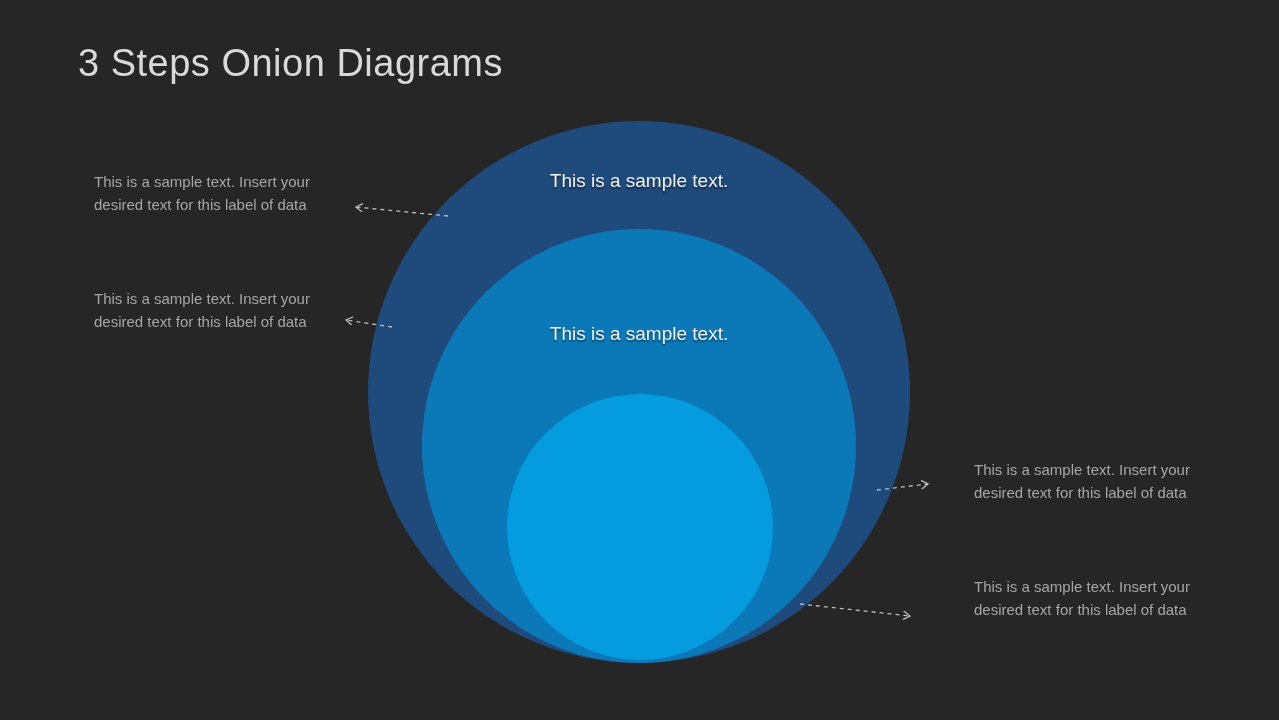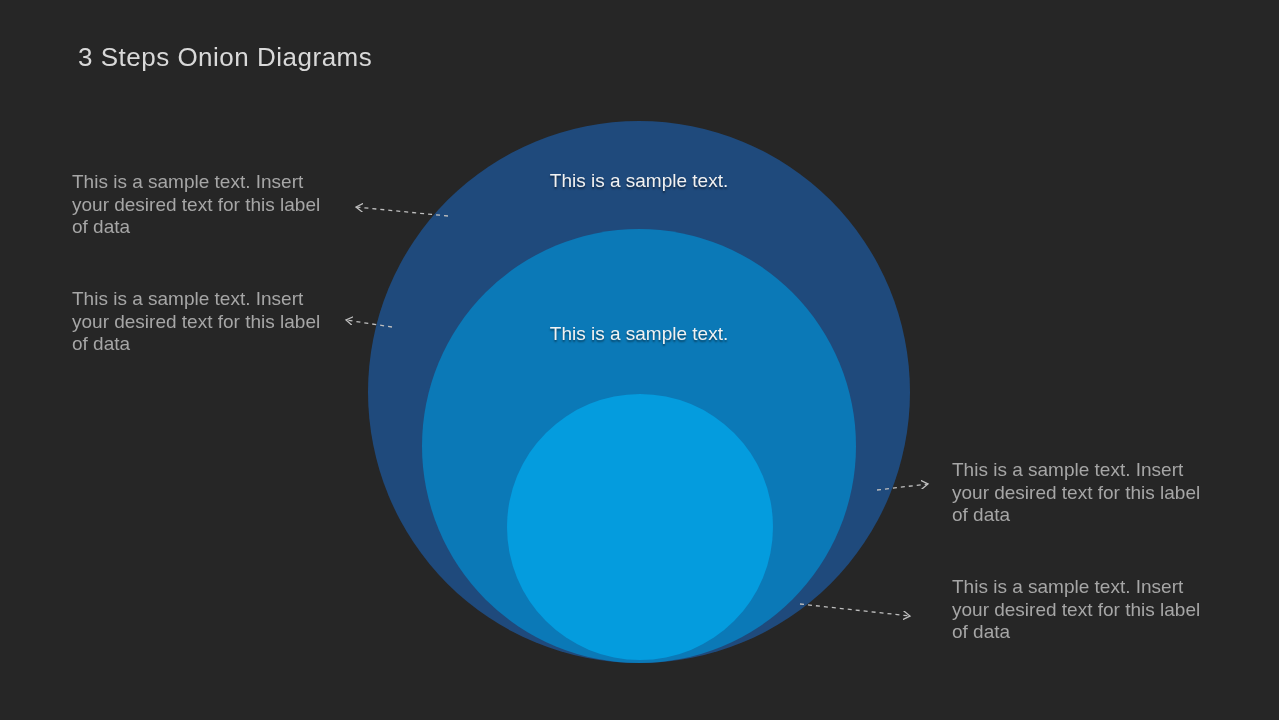--- a/index.html
+++ b/index.html
@@ -12,21 +12,21 @@
     position: relative;
     width: 1279px;
     height: 720px;
     background: #262626;
     overflow: hidden;
   }
   .slide-title {
     position: absolute;
     left: 78px;
     top: 42px;
-    font-size: 26px;
+    font-size: 38px;
     font-weight: 400;
     color: #D9D9D9;
     letter-spacing: 0.5px;
   }
   .onion-svg {
     position: absolute;
     left: 0;
     top: 0;
   }
   .ring-label {
@@ -47,22 +47,23 @@
     white-space: normal;
     font-weight: 700;
     font-size: 21px;
     line-height: 32px;
     color: #FFFFFF;
   }
   .callout {
     position: absolute;
     width: 258px;
     color: #A6A6A6;
-    font-size: 19px;
+    font-size: 15px;
     line-height: 22.5px;
+    margin-left: 22px;
   }
   .callout.left-1  { left: 72px;  top: 171px; }
   .callout.left-2  { left: 72px;  top: 288px; }
   .callout.right-1 { left: 952px; top: 459px; }
   .callout.right-2 { left: 952px; top: 576px; }
   .arrows-svg {
     position: absolute;
     left: 0;
     top: 0;
     pointer-events: none;

